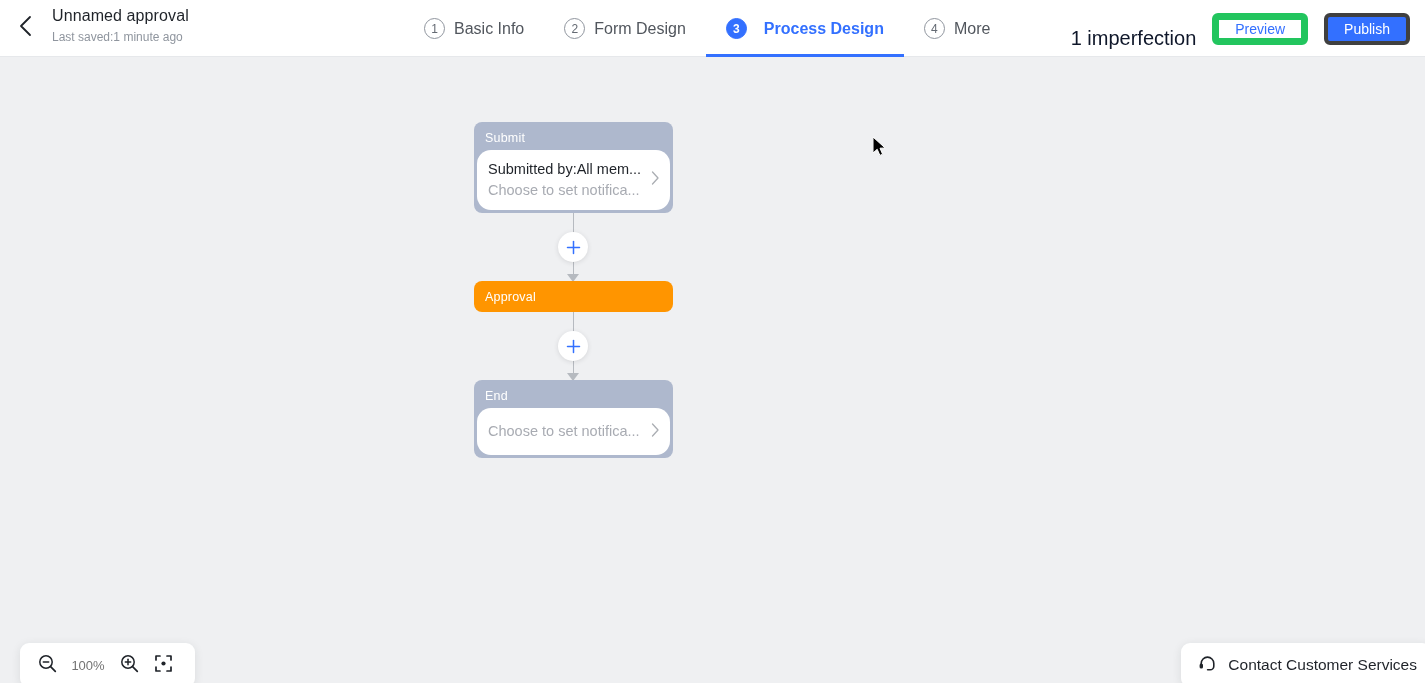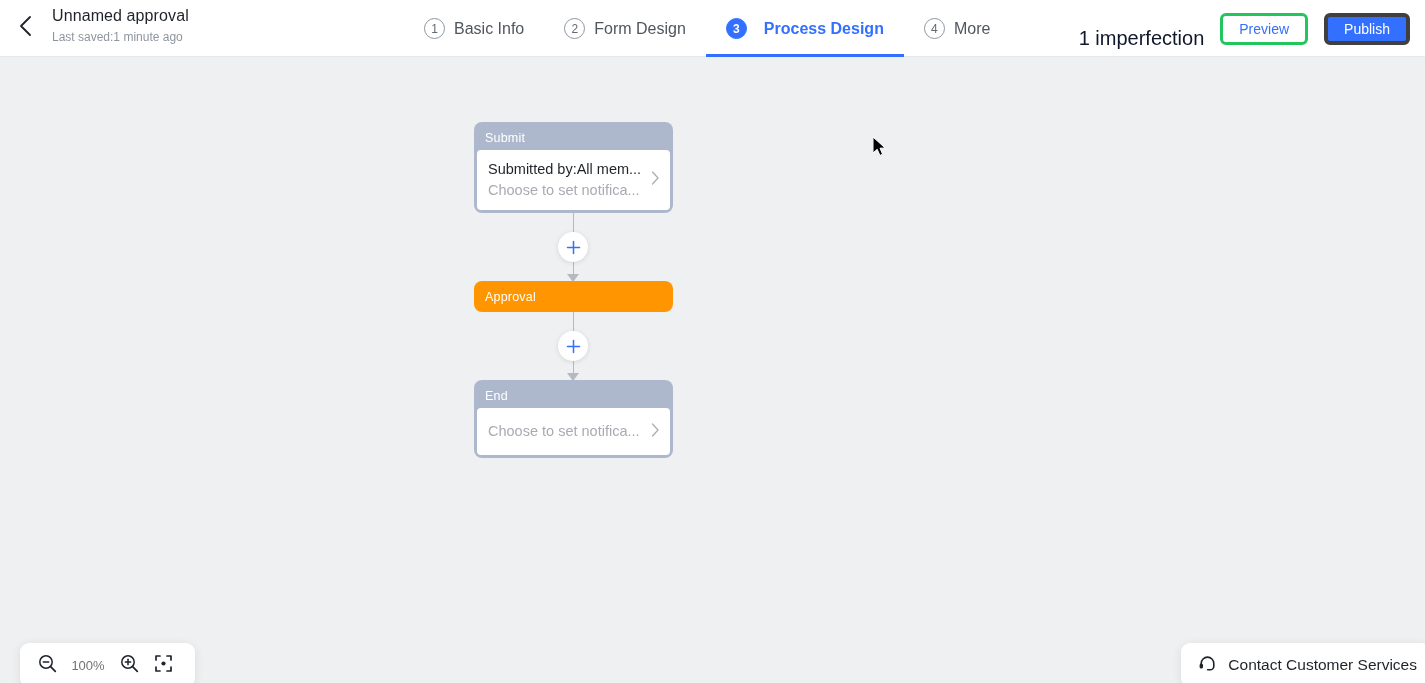--- a/index.html
+++ b/index.html
@@ -63,21 +63,21 @@
   .header-right {
     position: absolute; right: 15px; top: 0; height: 57px;
     display: flex; align-items: center; gap: 16px;
   }
   .imperfection { font-size: 20px; color: #0f172a; white-space: nowrap; margin-top: 19px; }
   .btn {
     height: 32px; border-radius: 6px; font-size: 14px;
     display: flex; align-items: center; justify-content: center;
     padding: 0 16px; cursor: pointer; white-space: nowrap;
   }
-  .btn-outline { border: 3px solid #22c55e; color: #3370ff; background: #fff; }
+  .btn-outline { border: 7px solid #22c55e; color: #3370ff; background: #fff; }
   .btn-primary { background: #3370ff; color: #fff; border: 4px solid #404040; }
 
   
   .canvas {
     position: absolute; top: 58px; left: 0;
     width: 1425px; height: 625px; background: #eff0f2;
   }
 
   .flow { position: absolute; left: 474px; top: 64px; width: 199px; }
 
@@ -87,21 +87,21 @@
   }
   .node-plain { background: #aeb8cd; }
   .node-accent { background: #ff9500; }
 
   .node-head {
     height: 25px; padding: 0 8px;
     display: flex; align-items: center;
     font-size: 12.5px; color: #ffffff; letter-spacing: .2px;
   }
   .node-body {
-    background: #ffffff; border-radius: 4px;
+    background: #ffffff; border-radius: 14px;
     padding: 9px 10px 9px 11px;
     display: flex; align-items: center; justify-content: space-between; gap: 6px;
     min-height: 47px;
   }
   .node-texts { overflow: hidden; flex: 1 1 auto; }
   .line-main {
     font-size: 14.5px; color: #1f2329; line-height: 21px;
     white-space: nowrap; overflow: hidden;
   }
   .line-sub {

